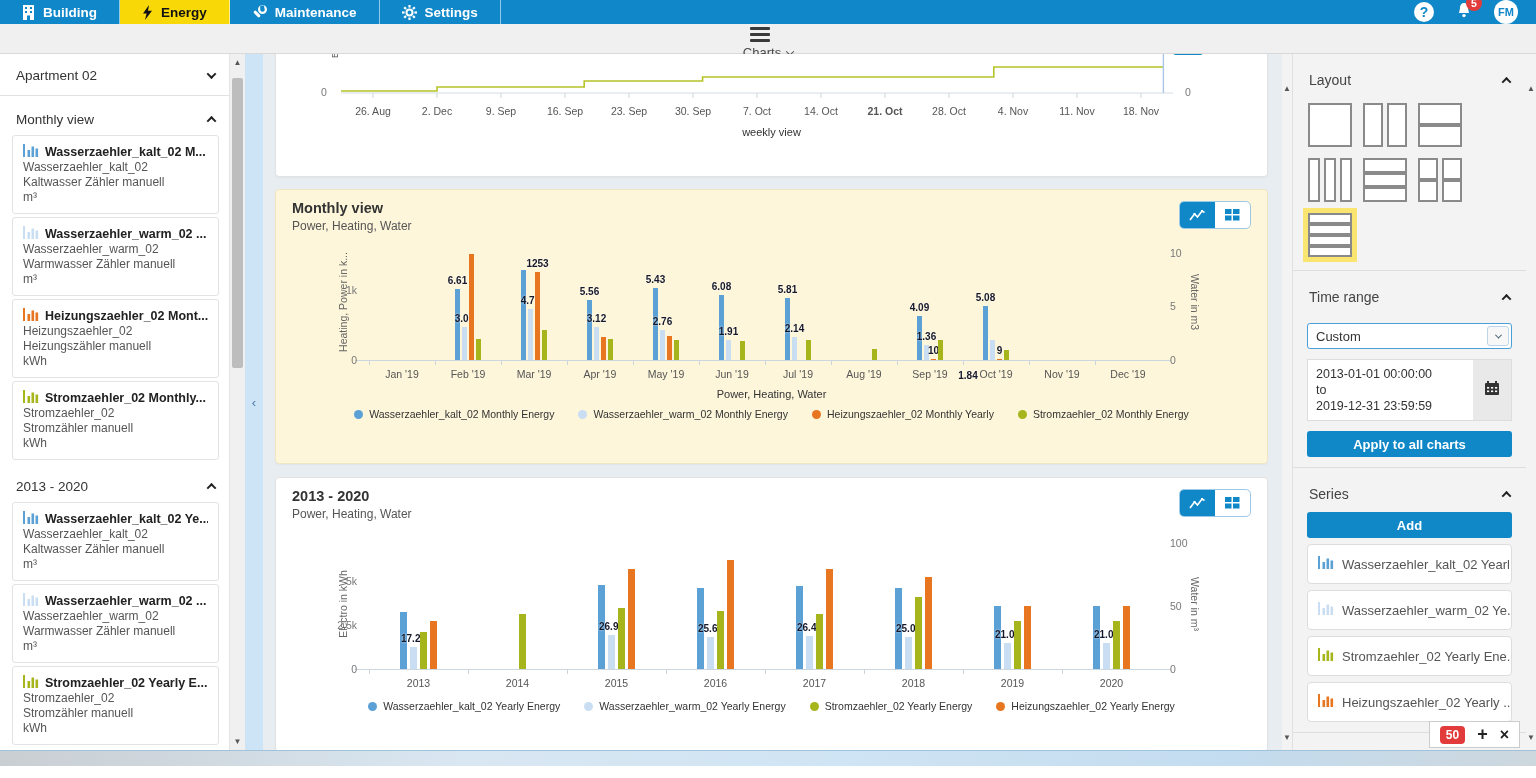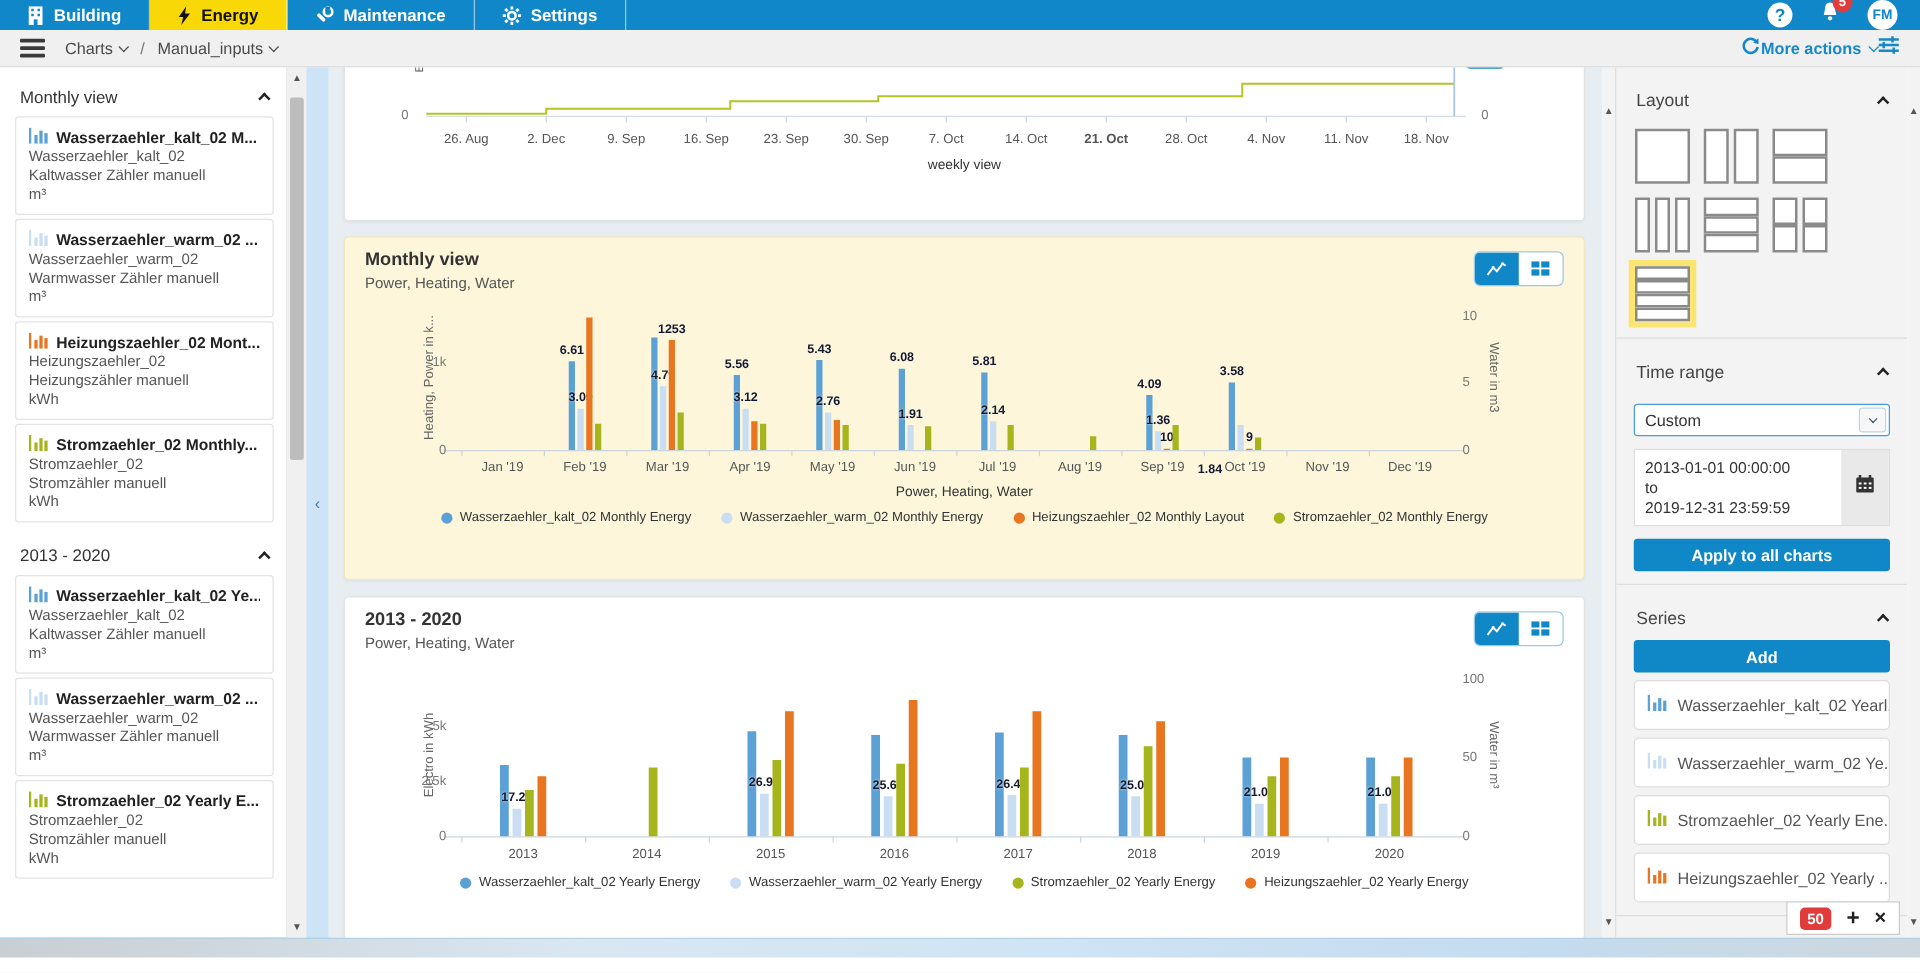--- a/index.html
+++ b/index.html
@@ -12,21 +12,21 @@
   .tab { display:flex; align-items:center; gap:8px; padding:0 22px; color:#fff; font-size:13.5px; font-weight:bold; border-right:1px solid rgba(255,255,255,.55); cursor:pointer; }
   .tab.active { background:#f9d808; color:#111; }
   .tab svg { display:block; }
   .nav-right { margin-left:auto; display:flex; align-items:center; gap:22px; padding-right:18px; }
   .help-circle { width:20px; height:20px; border-radius:50%; background:#fff; color:#0f87c8; font-weight:bold; font-size:14px; display:flex; align-items:center; justify-content:center; }
   .bell-wrap { position:relative; }
   .badge { position:absolute; top:-7px; right:-10px; background:#e23b3b; color:#fff; font-size:10.5px; font-weight:bold; min-width:16px; height:16px; border-radius:8px; display:flex; align-items:center; justify-content:center; padding:0 4px; }
   .avatar { width:24px; height:24px; border-radius:50%; background:#fff; color:#0f87c8; font-size:11px; font-weight:bold; display:flex; align-items:center; justify-content:center; }
 
   
-  .crumbbar { height:30px; background:#f0f0f0; border-bottom:1px solid #d9d9d9; display:flex; align-items:center; padding:0 16px; flex-shrink:0; }
+  .crumbbar { height:30px; background:#f0f0f0; border-bottom:1px solid #d9d9d9; display:flex; align-items:center; padding:0 16px; flex-shrink:0;flex-direction:column; }
   .burger { width:20px; margin-right:16px; cursor:pointer; }
   .burger div { height:3px; background:#3a3a3a; margin:3px 0; border-radius:1px; }
   .crumb { color:#4a4a4a; font-size:13px; display:flex; align-items:center; gap:6px; cursor:pointer; }
   .crumb-sep { color:#777; margin:0 10px; font-size:13px; }
   .chev { display:inline-block; width:6px; height:6px; border-right:1.6px solid currentColor; border-bottom:1.6px solid currentColor; transform:rotate(45deg) translate(-1px,-1px); }
   .chev.up { transform:rotate(-135deg) translate(-1px,-1px); }
   .crumb-right { margin-left:auto; display:flex; align-items:center; gap:0; color:#1588c9; }
   .more-actions { font-size:13px; font-weight:bold; display:flex; align-items:center; gap:7px; cursor:pointer; }
 
   
@@ -211,20 +211,24 @@
               <line x1="13" y1="10" x2="13" y2="15"></line>
             </g>
           </svg>
       </span>
     </div>
   </div>
 
   <div class="body-row">
 
     <aside class="sidebar">
+      <div class="apt-row">
+        <span>Apartment 02</span>
+        <span class="chev"></span>
+      </div>
       <div id="sidebar-sections">
           <div class="sec-head">
             <span>Monthly view</span>
             <span class="chev up"></span>
           </div>
           <div class="meter-card">
             <div class="meter-title">
               <span><svg width="16" height="13" viewBox="0 0 16 13">
                   <rect x="0" y="0" width="2" height="13" fill="#5ca1d6"></rect>
                   <rect x="4.5" y="6" width="2.6" height="7" fill="#5ca1d6"></rect>
@@ -438,21 +442,21 @@
             <span class="bar-label" style="left: 313.5px; top: 96.4096px;">5.56</span>
             <div class="bar" style="left: 377px; width: 5px; height: 71.9158px; top: 98.0842px; background: rgb(92, 161, 214);"></div>
             <span class="bar-label" style="left: 379.5px; top: 84.0842px;">5.43</span>
             <div class="bar" style="left: 443px; width: 5px; height: 65.1636px; top: 104.836px; background: rgb(92, 161, 214);"></div>
             <span class="bar-label" style="left: 445.5px; top: 90.8364px;">6.08</span>
             <div class="bar" style="left: 509px; width: 5px; height: 62.2699px; top: 107.73px; background: rgb(92, 161, 214);"></div>
             <span class="bar-label" style="left: 511.5px; top: 93.7301px;">5.81</span>
             <div class="bar" style="left: 641px; width: 5px; height: 43.8354px; top: 126.165px; background: rgb(92, 161, 214);"></div>
             <span class="bar-label" style="left: 643.5px; top: 112.165px;">4.09</span>
             <div class="bar" style="left: 707px; width: 5px; height: 54.4459px; top: 115.554px; background: rgb(92, 161, 214);"></div>
-            <span class="bar-label" style="left: 709.5px; top: 101.554px;">3.58</span>
+            <span class="bar-label" style="left: 709.5px; top: 101.554px;">5.08</span>
             <div class="bar" style="left: 186px; width: 5px; height: 33.1177px; top: 136.882px; background: rgb(201, 222, 242);"></div>
             <span class="bar-label" style="left: 188.5px; top: 122.882px;">3.09</span>
             <div class="bar" style="left: 252px; width: 5px; height: 51.3378px; top: 118.662px; background: rgb(201, 222, 242);"></div>
             <span class="bar-label" style="left: 254.5px; top: 104.662px;">4.79</span>
             <div class="bar" style="left: 318px; width: 5px; height: 33.4392px; top: 136.561px; background: rgb(201, 222, 242);"></div>
             <span class="bar-label" style="left: 320.5px; top: 122.561px;">3.12</span>
             <div class="bar" style="left: 384px; width: 5px; height: 29.5809px; top: 140.419px; background: rgb(201, 222, 242);"></div>
             <span class="bar-label" style="left: 386.5px; top: 126.419px;">2.76</span>
             <div class="bar" style="left: 450px; width: 5px; height: 20.4708px; top: 149.529px; background: rgb(201, 222, 242);"></div>
             <span class="bar-label" style="left: 452.5px; top: 135.529px;">1.91</span>
@@ -485,21 +489,21 @@
               <span class="leg-item">
                 <span class="leg-dot" style="background: rgb(92, 161, 214);"></span>
                 <span>Wasserzaehler_kalt_02 Monthly Energy</span>
               </span>
               <span class="leg-item">
                 <span class="leg-dot" style="background: rgb(201, 222, 242);"></span>
                 <span>Wasserzaehler_warm_02 Monthly Energy</span>
               </span>
               <span class="leg-item">
                 <span class="leg-dot" style="background: rgb(232, 117, 31);"></span>
-                <span>Heizungszaehler_02 Monthly Layout</span>
+                <span>Heizungszaehler_02 Monthly Yearly</span>
               </span>
               <span class="leg-item">
                 <span class="leg-dot" style="background: rgb(167, 181, 28);"></span>
                 <span>Stromzaehler_02 Monthly Energy</span>
               </span>
             </div>
           </div>
       </div>
 
       <div class="card card-yearly" id="card-yearly">

